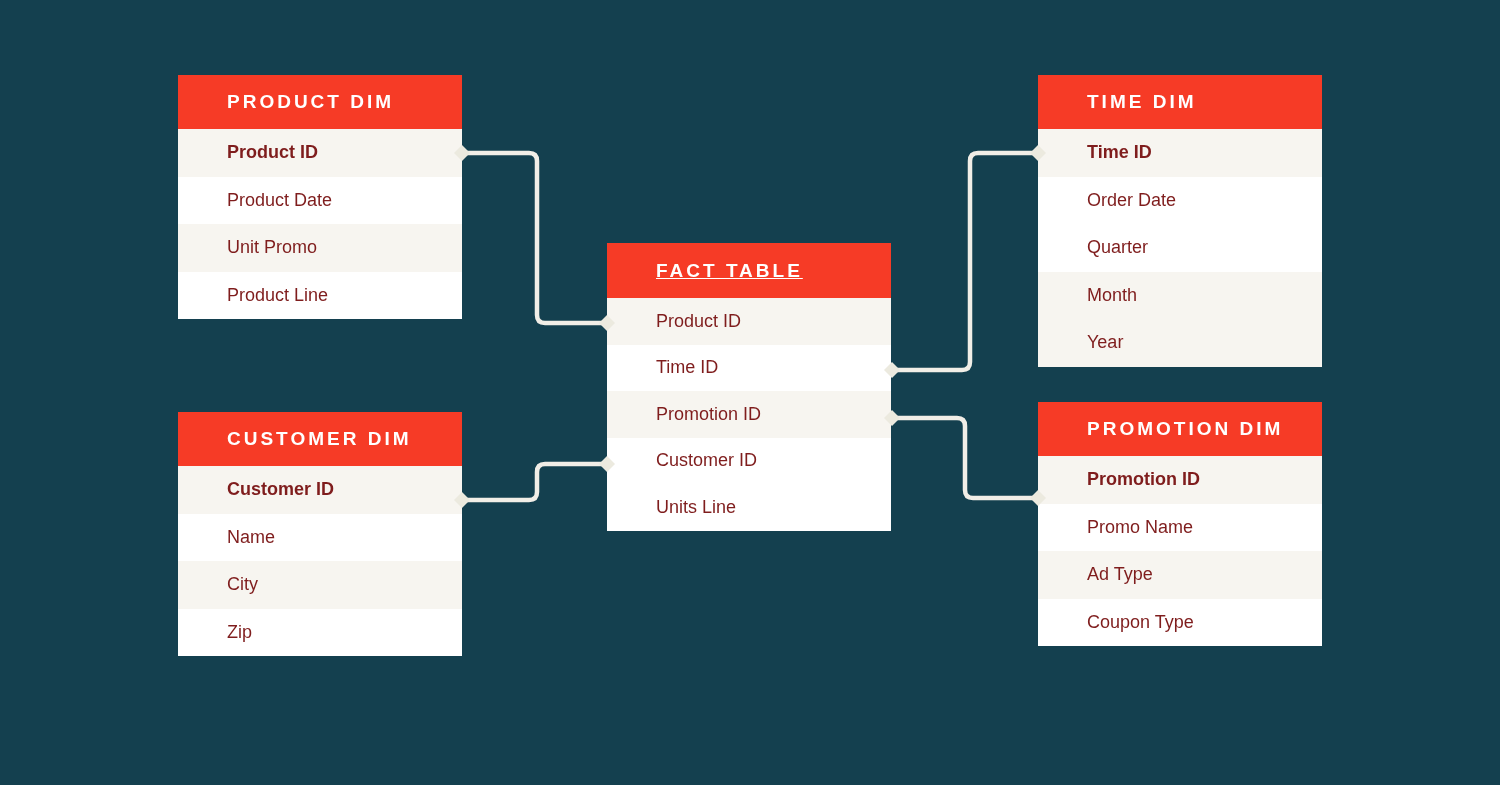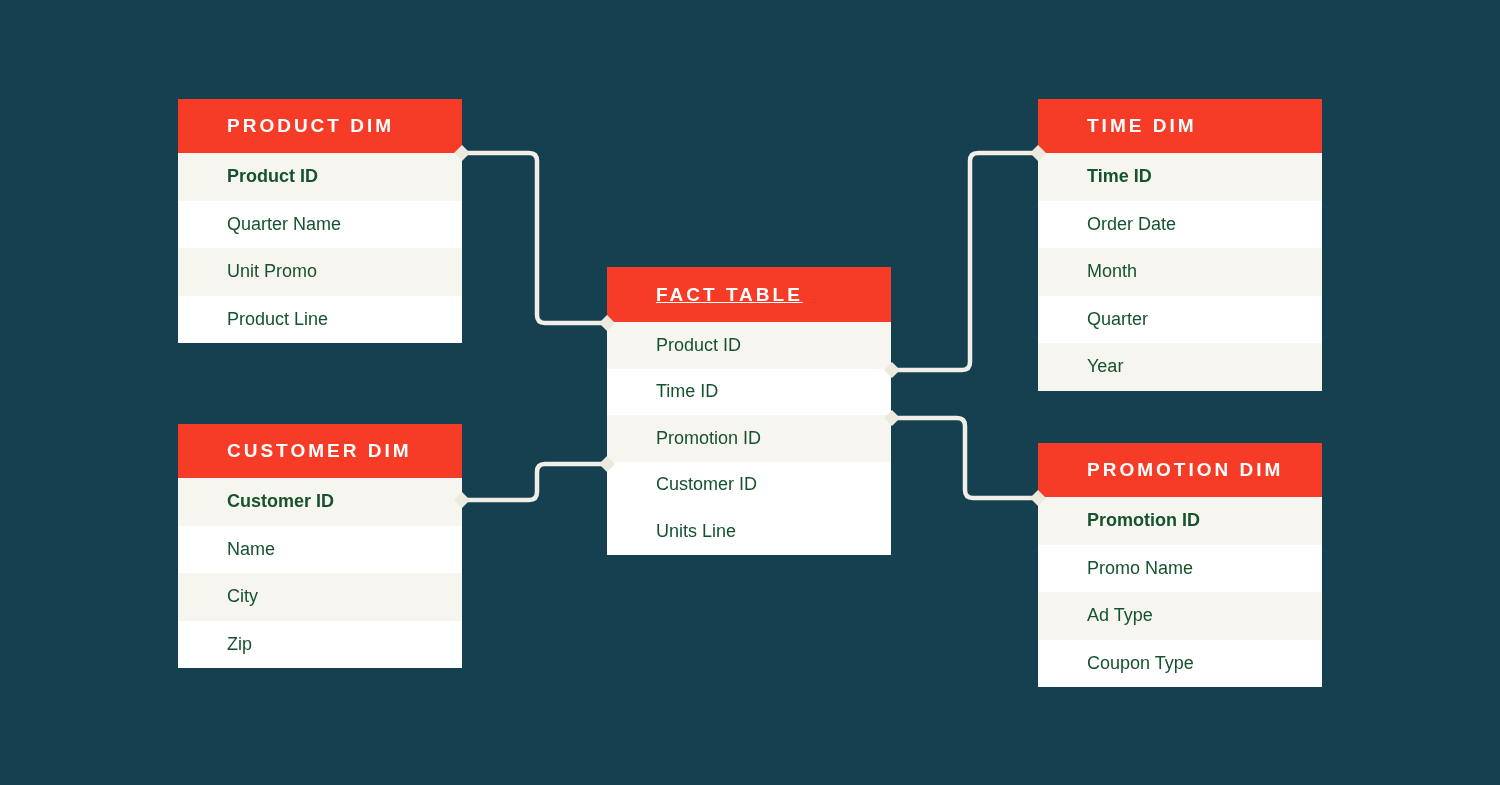--- a/index.html
+++ b/index.html
@@ -43,26 +43,25 @@
     background: #f63b26;
     color: #ffffff;
     display: flex;
     align-items: center;
     padding-left: 49px;
     box-sizing: border-box;
     font-size: 19px;
     font-weight: bold;
     letter-spacing: 3px;
     white-space: nowrap;
-    margin-top: 24px;
   }
   .row {
     height: 47.5px;
     background: #ffffff;
-    color: #14532d;
+    color: #7f1d1d;
     display: flex;
     align-items: center;
     padding-left: 49px;
     box-sizing: border-box;
     font-size: 18px;
     white-space: nowrap;
   }
   .row.alt { background: #f7f5f0; }
   .row.key { font-weight: bold; }
   .fact .row { height: 46.5px; }
@@ -85,52 +84,52 @@
     <path class="connector-diamond" d="M1030 153 L1038 145 L1046 153 L1038 161 Z"></path>
     <path class="connector-diamond" d="M454 500 L462 492 L470 500 L462 508 Z"></path>
     <path class="connector-diamond" d="M599 464 L607 456 L615 464 L607 472 Z"></path>
     <path class="connector-diamond" d="M884 418 L892 410 L900 418 L892 426 Z"></path>
     <path class="connector-diamond" d="M1030 498 L1038 490 L1046 498 L1038 506 Z"></path>
   </svg>
 
   <div class="schema-table" style="left:178px; top:75px;">
     <div class="thead">PRODUCT DIM</div>
     <div class="row alt key">Product ID</div>
-    <div class="row">Quarter Name</div>
+    <div class="row">Product Date</div>
     <div class="row alt">Unit Promo</div>
     <div class="row">Product Line</div>
   </div>
 
   <div class="schema-table" style="left:1038px; top:75px;">
     <div class="thead">TIME DIM</div>
     <div class="row alt key">Time ID</div>
     <div class="row">Order Date</div>
+    <div class="row">Quarter</div>
     <div class="row alt">Month</div>
-    <div class="row">Quarter</div>
     <div class="row alt">Year</div>
   </div>
 
   <div class="schema-table fact" style="left:607px; top:243px;">
     <div class="thead">FACT TABLE</div>
     <div class="row alt">Product ID</div>
     <div class="row">Time ID</div>
     <div class="row alt">Promotion ID</div>
     <div class="row">Customer ID</div>
     <div class="row">Units Line</div>
   </div>
 
-  <div class="schema-table" style="left:178px; top:400px;">
+  <div class="schema-table" style="left:178px; top:412px;">
     <div class="thead">CUSTOMER DIM</div>
     <div class="row alt key">Customer ID</div>
     <div class="row">Name</div>
     <div class="row alt">City</div>
     <div class="row">Zip</div>
   </div>
 
-  <div class="schema-table" style="left:1038px; top:419px;">
+  <div class="schema-table" style="left:1038px; top:402px;">
     <div class="thead">PROMOTION DIM</div>
     <div class="row alt key">Promotion ID</div>
     <div class="row">Promo Name</div>
     <div class="row alt">Ad Type</div>
     <div class="row">Coupon Type</div>
   </div>
 
 </div>
 
 </body></html>

